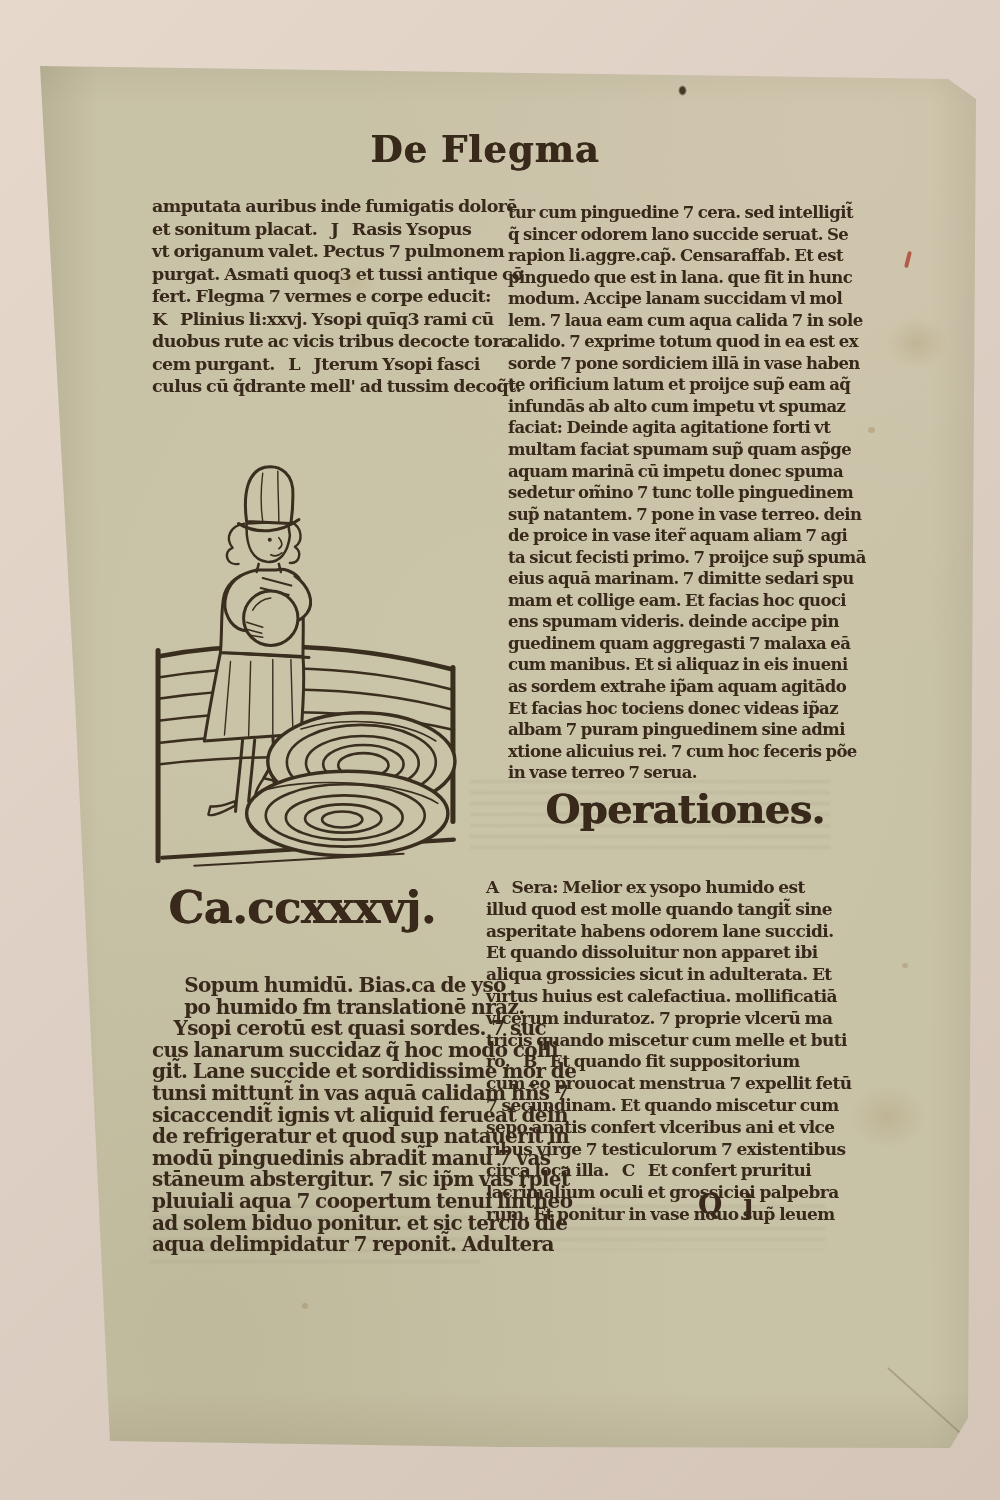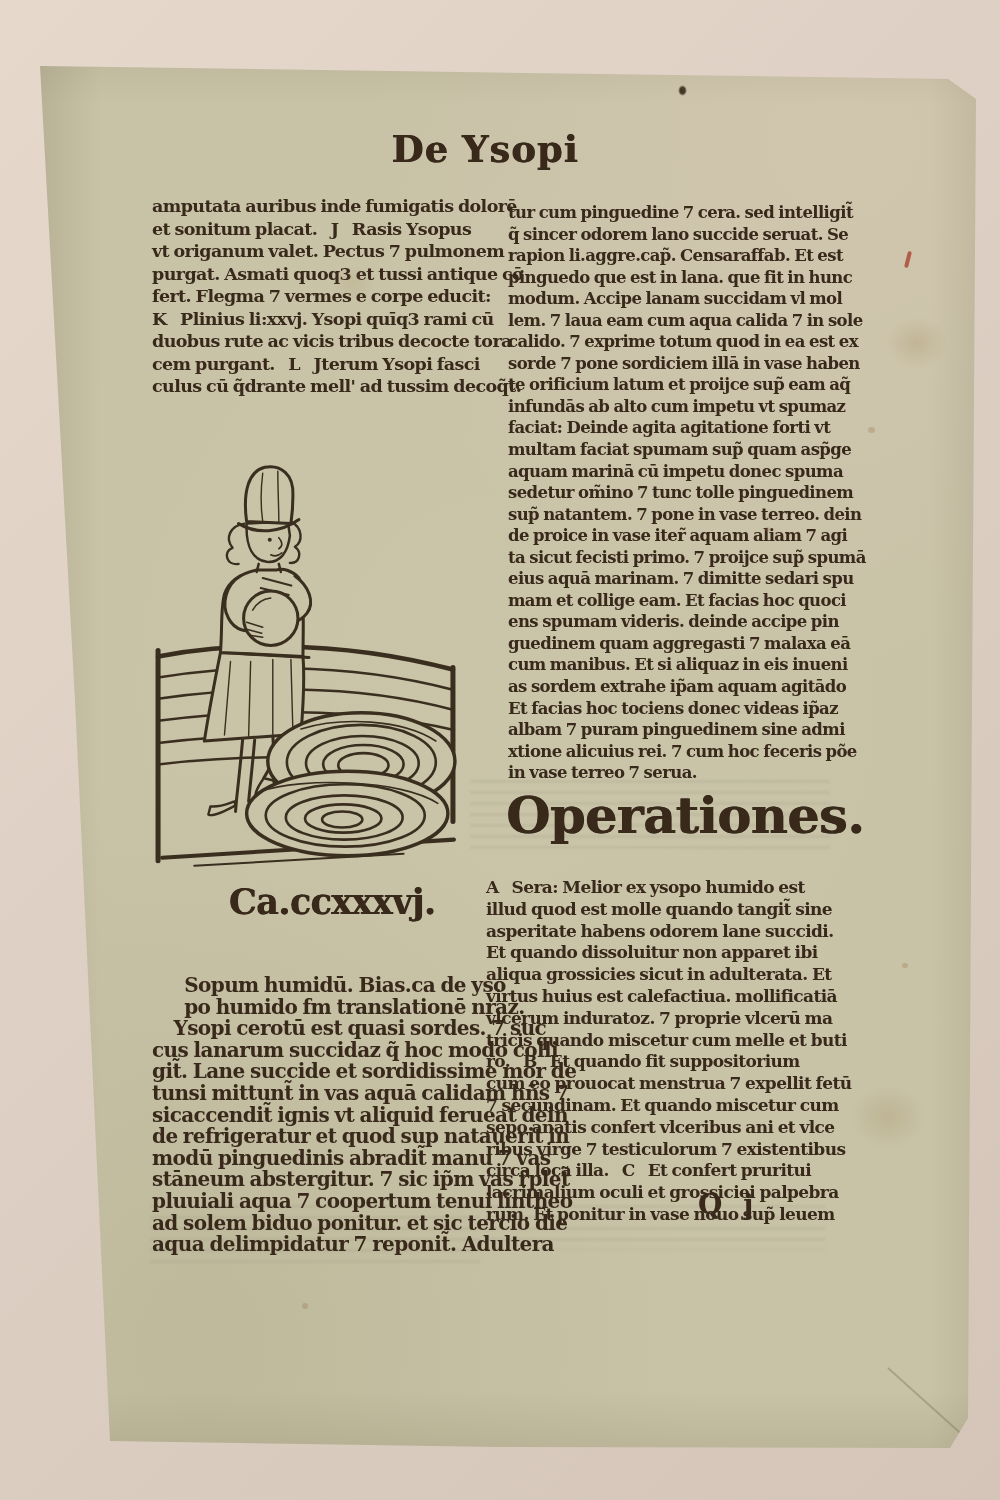--- a/index.html
+++ b/index.html
@@ -20,25 +20,25 @@
       linear-gradient(90deg, rgba(108,98,68,.20), transparent 70px),
       linear-gradient(270deg, rgba(108,98,68,.14), transparent 55px),
       linear-gradient(0deg, rgba(108,98,68,.16), transparent 70px),
       linear-gradient(180deg, rgba(108,98,68,.10), transparent 50px);}
   .blkline{white-space:pre;font-weight:700;letter-spacing:-0.6px;word-spacing:-1px;}
   .header{position:absolute;left:265px;top:72px;width:380px;text-align:center;
     font-size:37px;font-weight:700;letter-spacing:1px;
     text-shadow:0.6px 0 currentColor;}
   .col-left-top{position:absolute;left:122px;top:140px;width:340px;font-size:17.5px;line-height:22.5px;}
   .col-right-top{position:absolute;left:467px;top:147px;width:380px;font-size:16.5px;line-height:21.55px;margin-left:11px;}
-  .chap-head{position:absolute;left:134px;top:826px;width:336px;text-align:center;
-    font-size:35px;font-weight:700;text-shadow:0.6px 0 currentColor;}
+  .chap-head{position:absolute;left:104px;top:826px;width:336px;text-align:center;
+    font-size:45px;font-weight:700;text-shadow:0.6px 0 currentColor;}
   .col-left-bot{position:absolute;left:122px;top:920px;width:340px;font-size:20px;line-height:21.6px;}
   .oper-head{position:absolute;left:455px;top:730px;width:400px;text-align:center;
-    font-size:51px;font-weight:700;text-shadow:0.7px 0 currentColor;}
+    font-size:40px;font-weight:700;text-shadow:0.7px 0 currentColor;}
   .col-right-bot{position:absolute;left:456px;top:795px;width:385px;font-size:17px;line-height:21.8px;margin-top:27px;}
   .signature{position:absolute;left:668px;top:1133px;width:100px;font-size:28px;font-weight:700;letter-spacing:6px;}
   .woodcut{position:absolute;left:120px;top:403px;width:312px;height:410px;}
   .woodcut svg{width:100%;height:100%;}
   .ink{stroke:#3a2e1f;fill:none;stroke-linecap:round;stroke-linejoin:round;}
   .fillpaper{fill:#c9c3a8;}
   .ghost{position:absolute;pointer-events:none;filter:blur(1.2px);
     background:repeating-linear-gradient(180deg, rgba(118,124,104,.11) 0 3px, transparent 3px 11px);}
   .stain{position:absolute;border-radius:50%;pointer-events:none;}
   .wormhole{position:absolute;left:648px;top:30px;width:9px;height:11px;border-radius:50%;
@@ -53,21 +53,21 @@
 <body>
 
 <div class="stage">
   <div class="paper">
     <div class="edge-shade"></div>
 
     <div class="ghost" style="left:440px;top:725px;width:360px;height:70px;"></div>
     <div class="ghost" style="left:120px;top:1150px;width:330px;height:60px;"></div>
     <div class="ghost" style="left:455px;top:1150px;width:340px;height:45px;"></div>
 
-    <div class="header blkline">De Ysopi</div>
+    <div class="header blkline">De Flegma</div>
 
     <div class="col-left-top blkline">amputata auribus inde fumigatis dolorē
 et sonitum placat.   J   Rasis Ysopus
 vt origanum valet. Pectus 7 pulmonem
 purgat. Asmati quoq3 et tussi antique cō
 fert. Flegma 7 vermes e corpe educit:
 K   Plinius li:xxvj. Ysopi quīq3 rami cū
 duobus rute ac vicis tribus decocte tora
 cem purgant.   L   Jterum Ysopi fasci
 culus cū q̃drante mell' ad tussim decoq̃t.</div>

